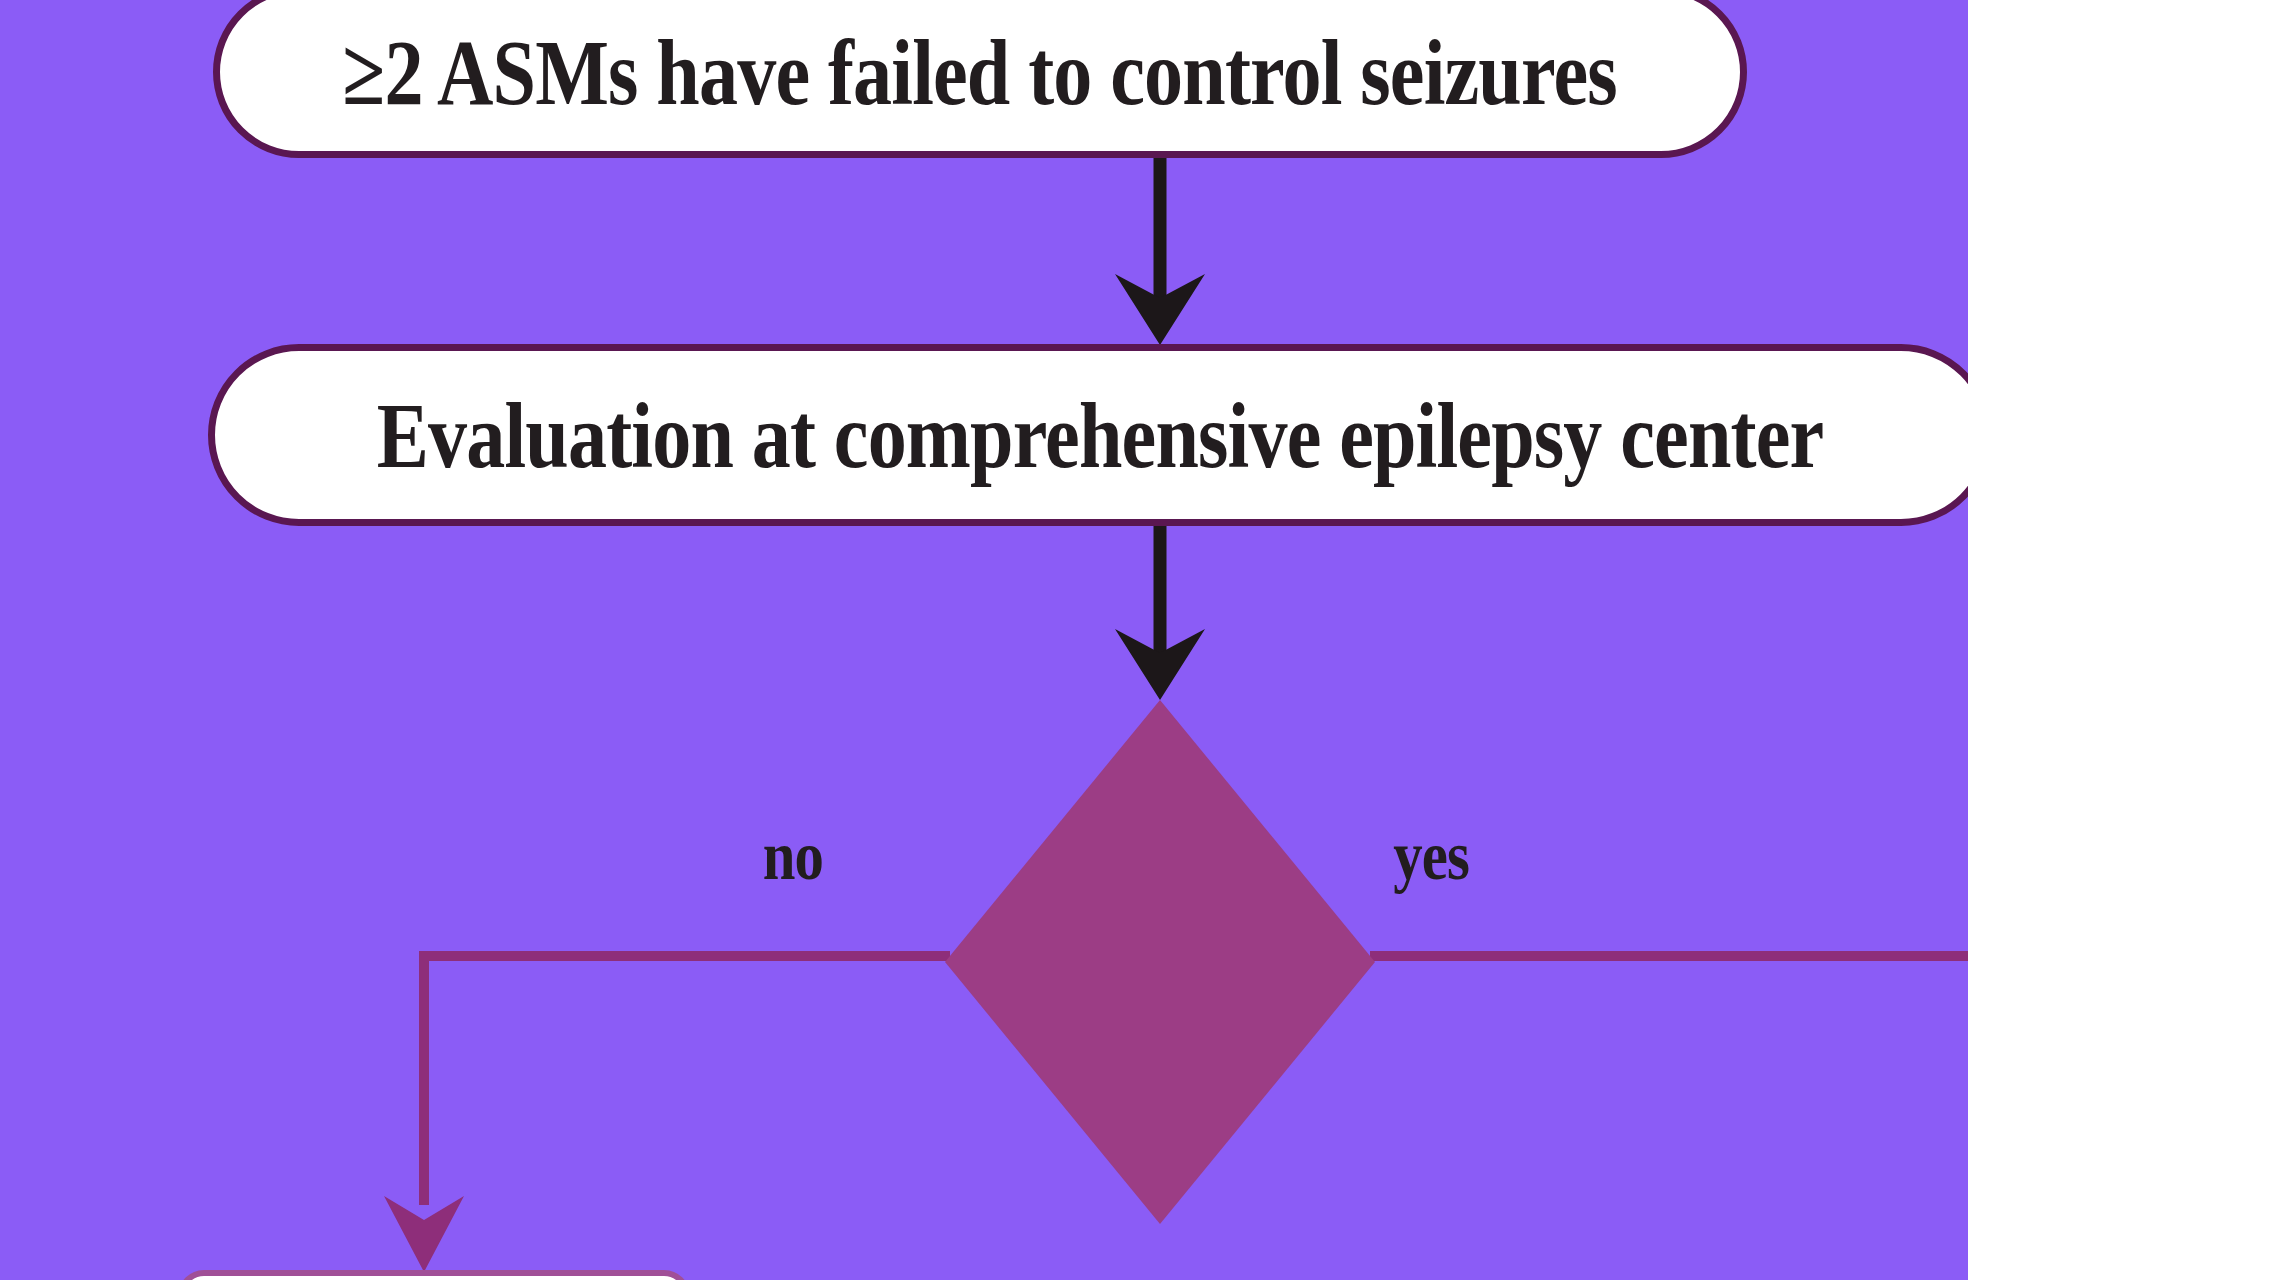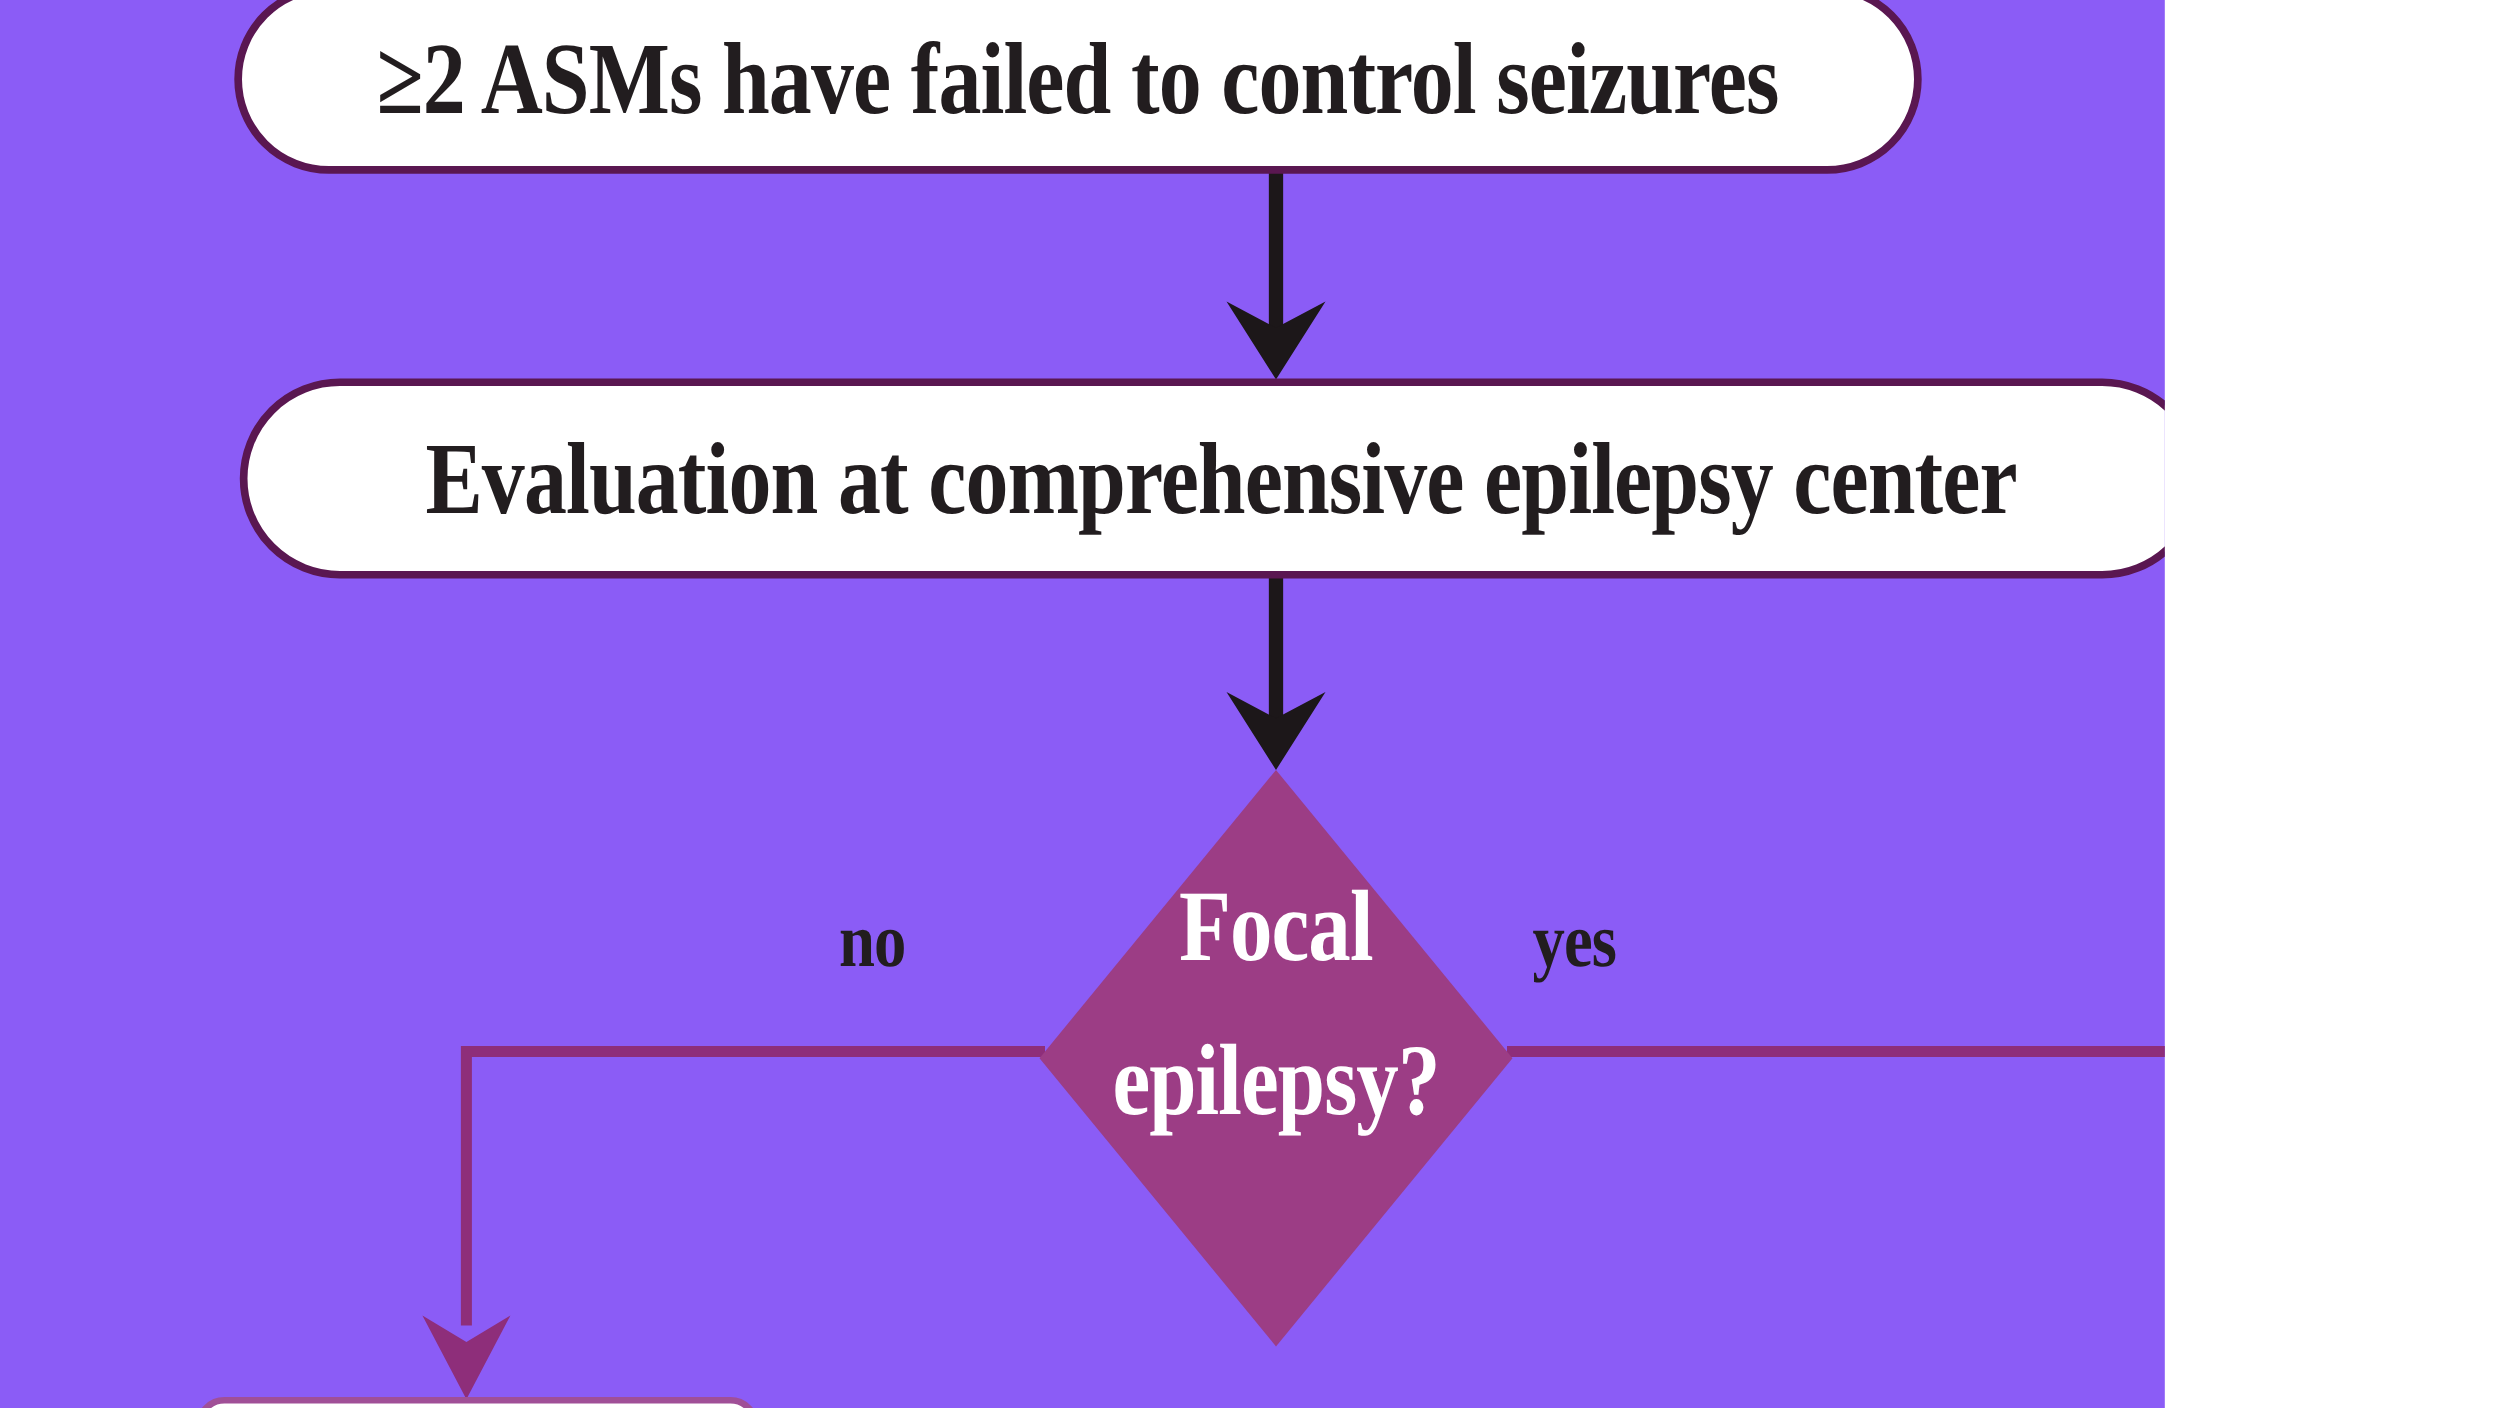--- a/index.html
+++ b/index.html
@@ -28,21 +28,21 @@
   .stadium { border-radius: 95px; }
   .node-label {
     font-weight: bold;
     font-size: 93px;
     color: #221d1f;
     white-space: nowrap;
     letter-spacing: -1px;
     transform: scaleX(0.84);
   }
   #start-node  { left: 213px; top: -14px;  width: 1534px; height: 172px; }
-  #eval-node   { left: 218px; top: 344px;  width: 1784px; height: 182px; }
+  #eval-node   { left: 208px; top: 344px;  width: 1784px; height: 182px; }
   #partial-node {
     left: 178px; top: 1270px; width: 512px; height: 140px;
     border: 6px solid #a04f97;
     border-radius: 26px;
   }
   .diamond-label {
     position: absolute;
     left: 925px; top: 772px;
     width: 470px;
     text-align: center;
@@ -97,28 +97,20 @@
   </svg>
 
   <div class="node stadium" id="start-node">
     <span class="node-label">≥2 ASMs have failed to control seizures</span>
   </div>
 
   <div class="node stadium" id="eval-node">
     <span class="node-label">Evaluation at comprehensive epilepsy center</span>
   </div>
 
-  <div class="diamond-label">
-    <div>
-      <span class="cond">Focal</span>
-    </div>
-    <div>
-      <span class="cond">epilepsy?</span>
-    </div>
-  </div>
 
   <div class="branch-label" id="no-label">
     <span class="cond">no</span>
   </div>
   <div class="branch-label" id="yes-label">
     <span class="cond">yes</span>
   </div>
 
   <div class="node" id="partial-node">
     <span class="node-label"></span>

